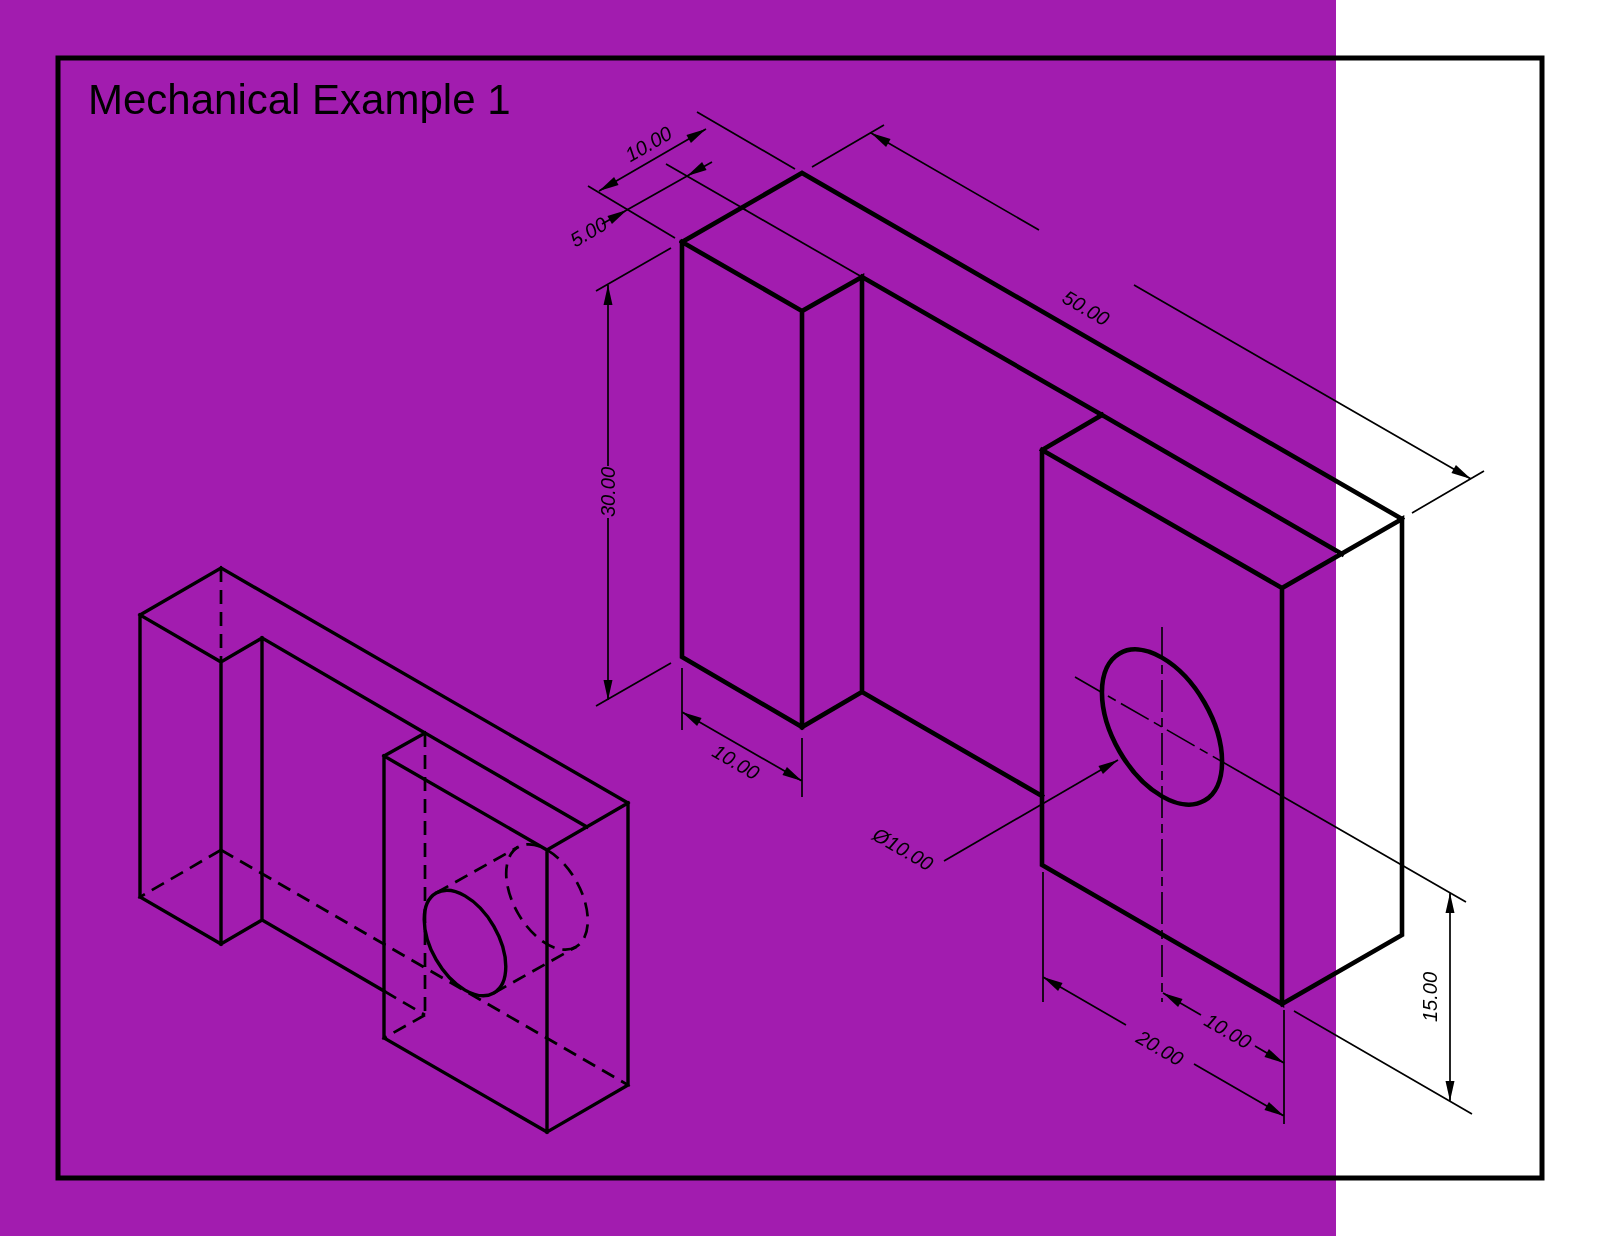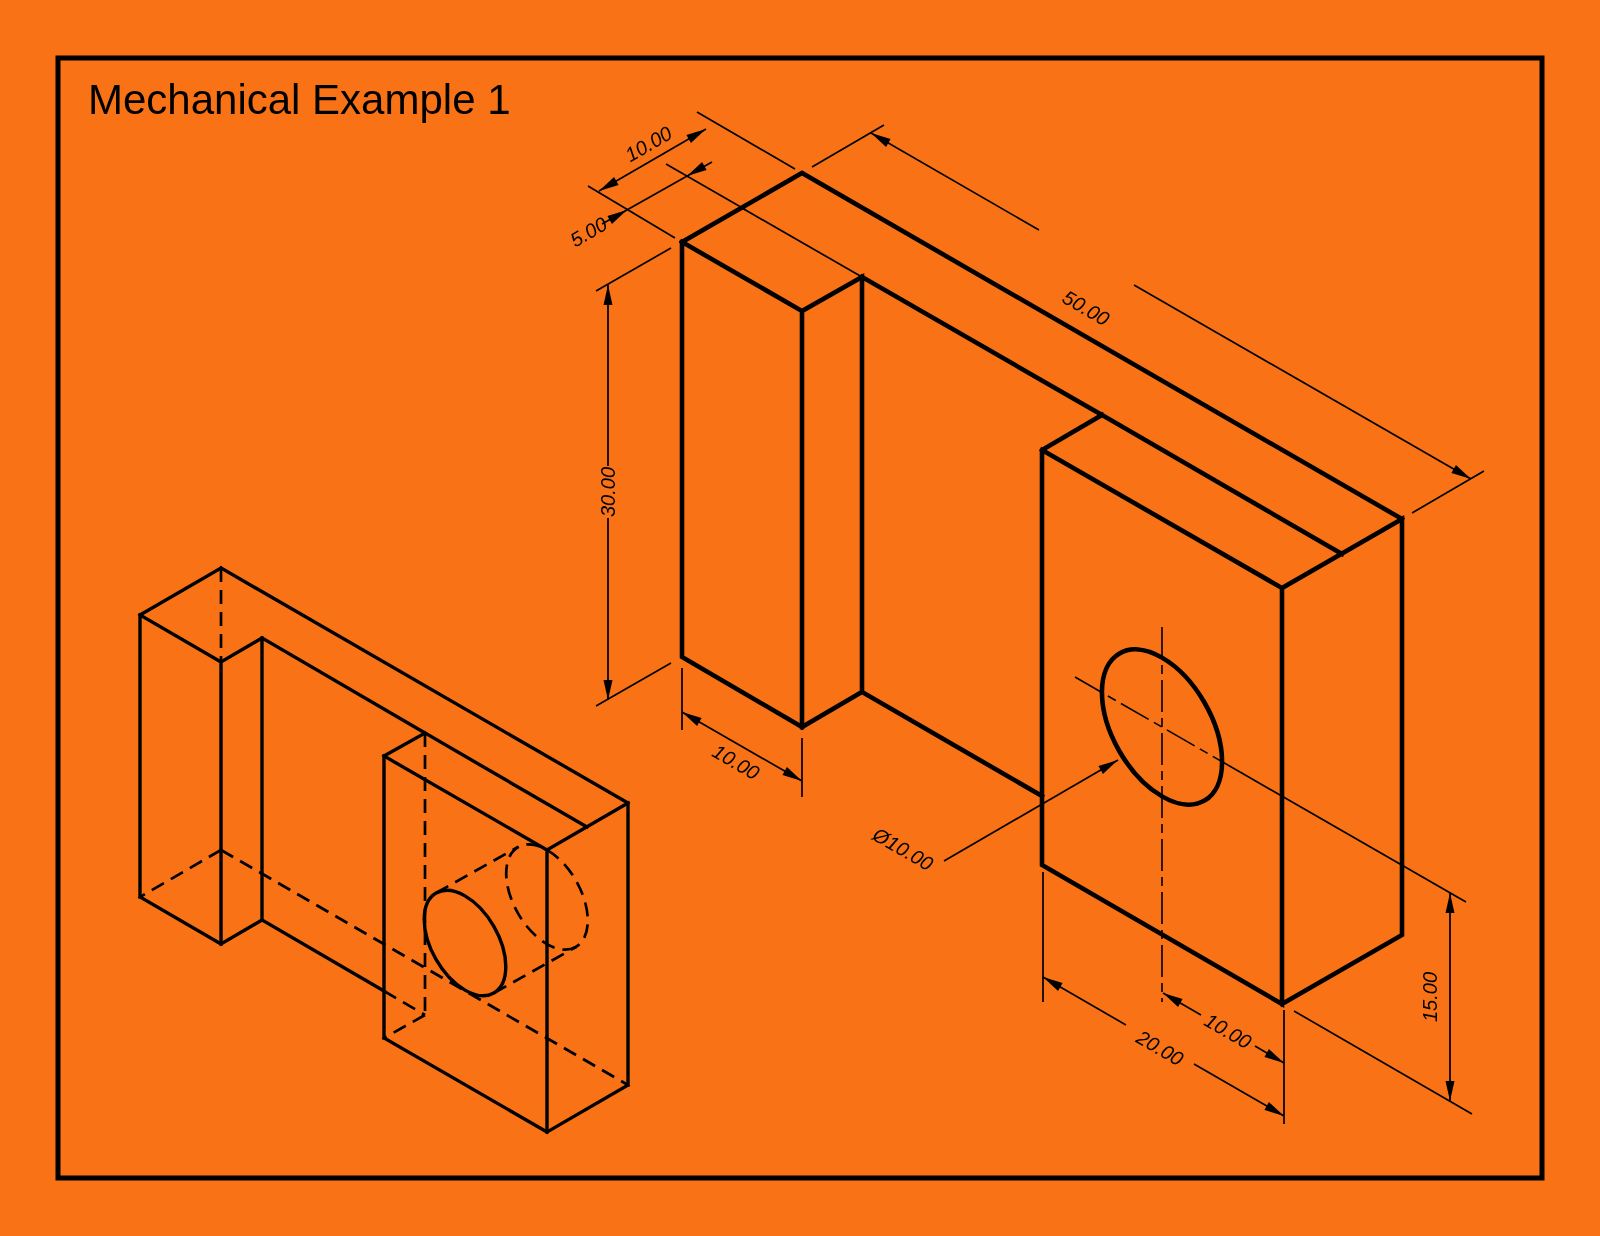--- a/index.html
+++ b/index.html
@@ -1,17 +1,17 @@
 <!DOCTYPE html>
 <html><head>
 <meta charset="utf-8">
 <style>
   html,body { margin:0; padding:0; background:#ffffff; }
   body { font-family:"Liberation Sans", sans-serif; }
-  .sheet { position:relative; width:1600px; height:1236px; background:#f97316; }
+  .sheet { position:relative; width:1336px; height:1236px; background:#a21caf; }
   svg text { fill:#000; }
   .title-text { font-size:42px; font-weight:400; letter-spacing:0px; }
   .dim-text { font-size:20px; font-style:italic; }
   .edge-thick { stroke:#000; stroke-width:4.6; fill:none; stroke-linecap:square; }
   .edge-thin  { stroke:#000; stroke-width:1.7; fill:none; stroke-linecap:butt; }
   .sv-edge    { stroke:#000; stroke-width:3.4; fill:none; stroke-linecap:square; }
   .sv-hidden  { stroke:#000; stroke-width:2.7; fill:none; stroke-dasharray:14 8; }
   .dimline    { stroke:#000; stroke-width:1.7; fill:none; }
   .centerline { stroke:#000; stroke-width:1.6; fill:none; stroke-dasharray:32 6 9 6; }
   .arrow      { fill:#000; stroke:none; }

